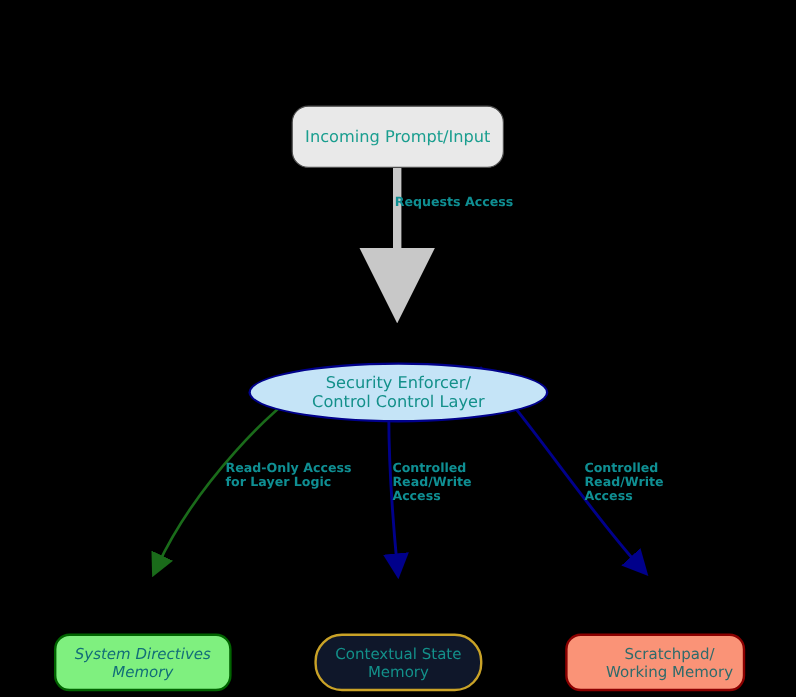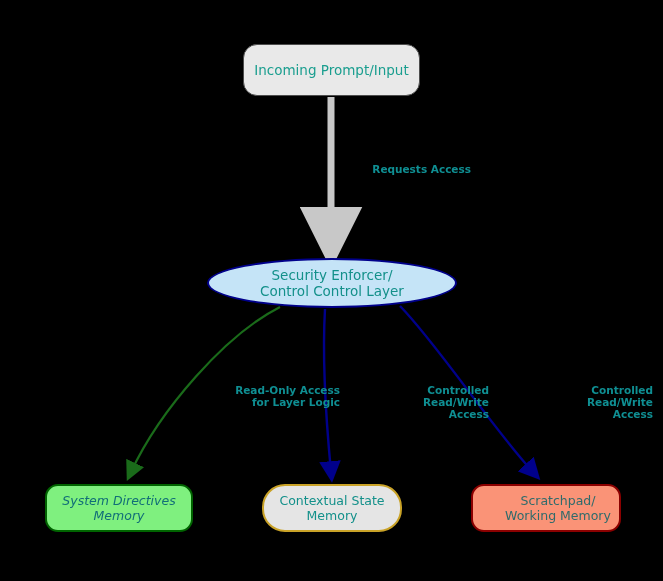--- a/index.html
+++ b/index.html
@@ -29,20 +29,21 @@
   .node {
     position: absolute;
     box-sizing: border-box;
     display: flex;
     align-items: center;
     justify-content: center;
     text-align: center;
     line-height: 1.22;
     white-space: pre-line;
     z-index: 5;
+    margin-top: 44px;
   }
   .node-input {
     left: 243px;
     top: 44px;
     width: 177px;
     height: 52px;
     border-radius: 14px;
     background: #e9e9e9;
     border: 1.4px solid #4d4d4d;
     color: #1a9e8f;
@@ -71,47 +72,46 @@
     color: #126e78;
     font-size: 12.5px;
     font-style: italic;
   }
   .node-contextual {
     left: 262px;
     top: 484px;
     width: 140px;
     height: 48px;
     border-radius: 23px;
-    background: #e5e5e5;
+    background: #0f172a;
     border: 2.2px solid #c9a227;
     color: #13908a;
     font-size: 12.5px;
   }
   .node-scratchpad {
     left: 471px;
     top: 484px;
     width: 150px;
     height: 48px;
     border-radius: 13px;
     background: #fa9377;
     border: 2.6px solid #8b0000;
     color: #2f6b6b;
     font-size: 12.5px;
     padding-left: 24px;
   }
   .edge-label {
     position: absolute;
-    text-align: right;
+    text-align: left;
     white-space: pre-line;
     font-size: 10.5px;
     font-weight: bold;
     line-height: 1.15;
     z-index: 6;
     background: rgba(0,0,0,0.0);
-    padding-left: 36px;
   }
   .lbl-requests {
     left: 329px;
     top: 163px;
     width: 106px;
     color: #0f8f93;
   }
   .lbl-readonly {
     left: 188px;
     top: 384px;

